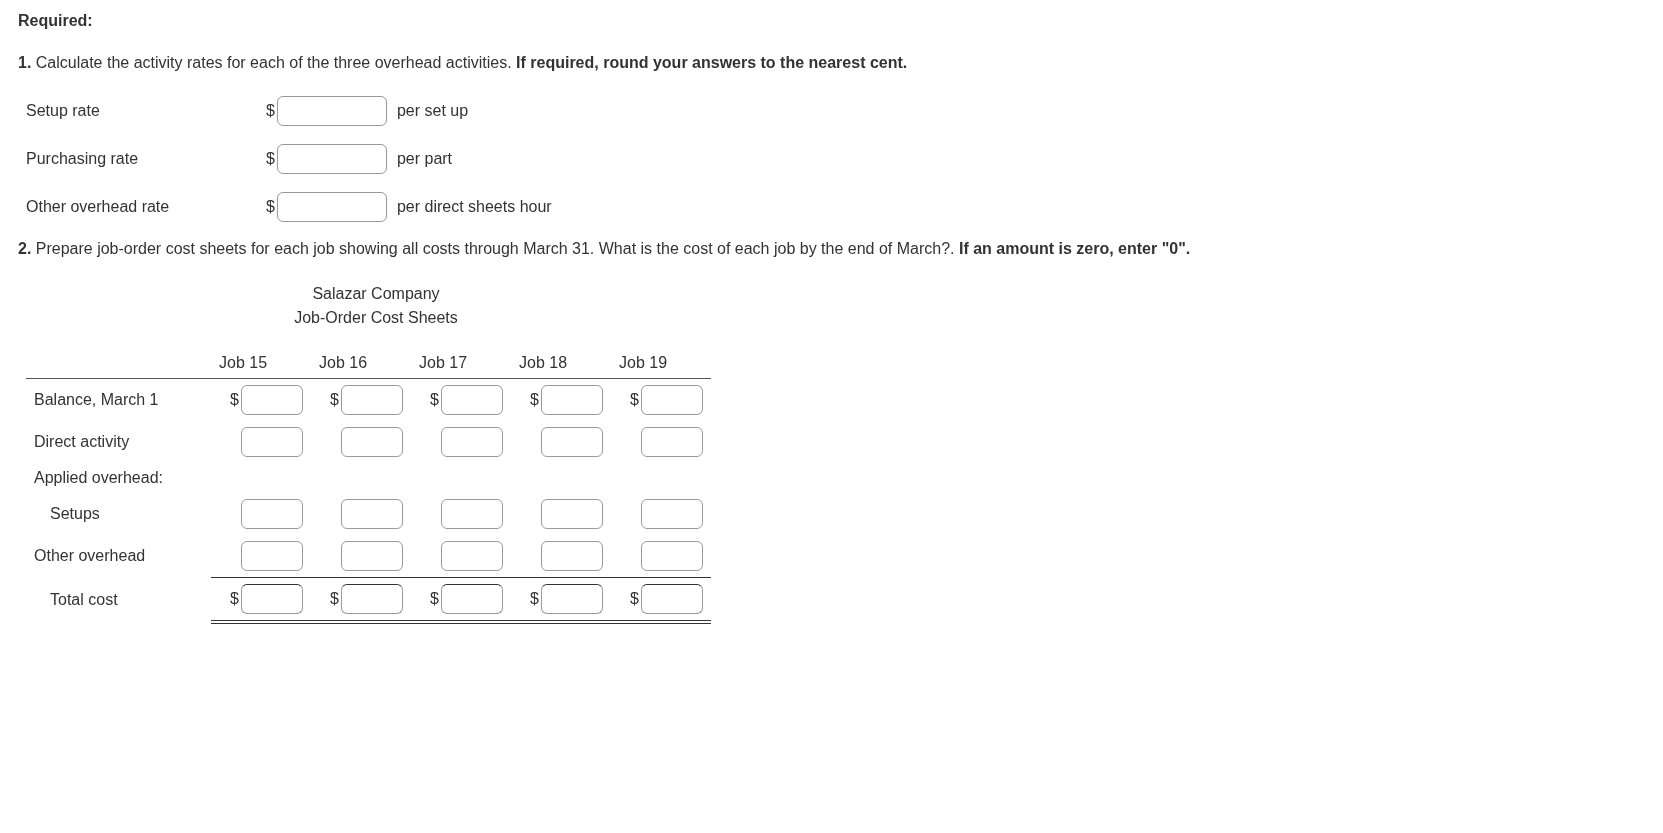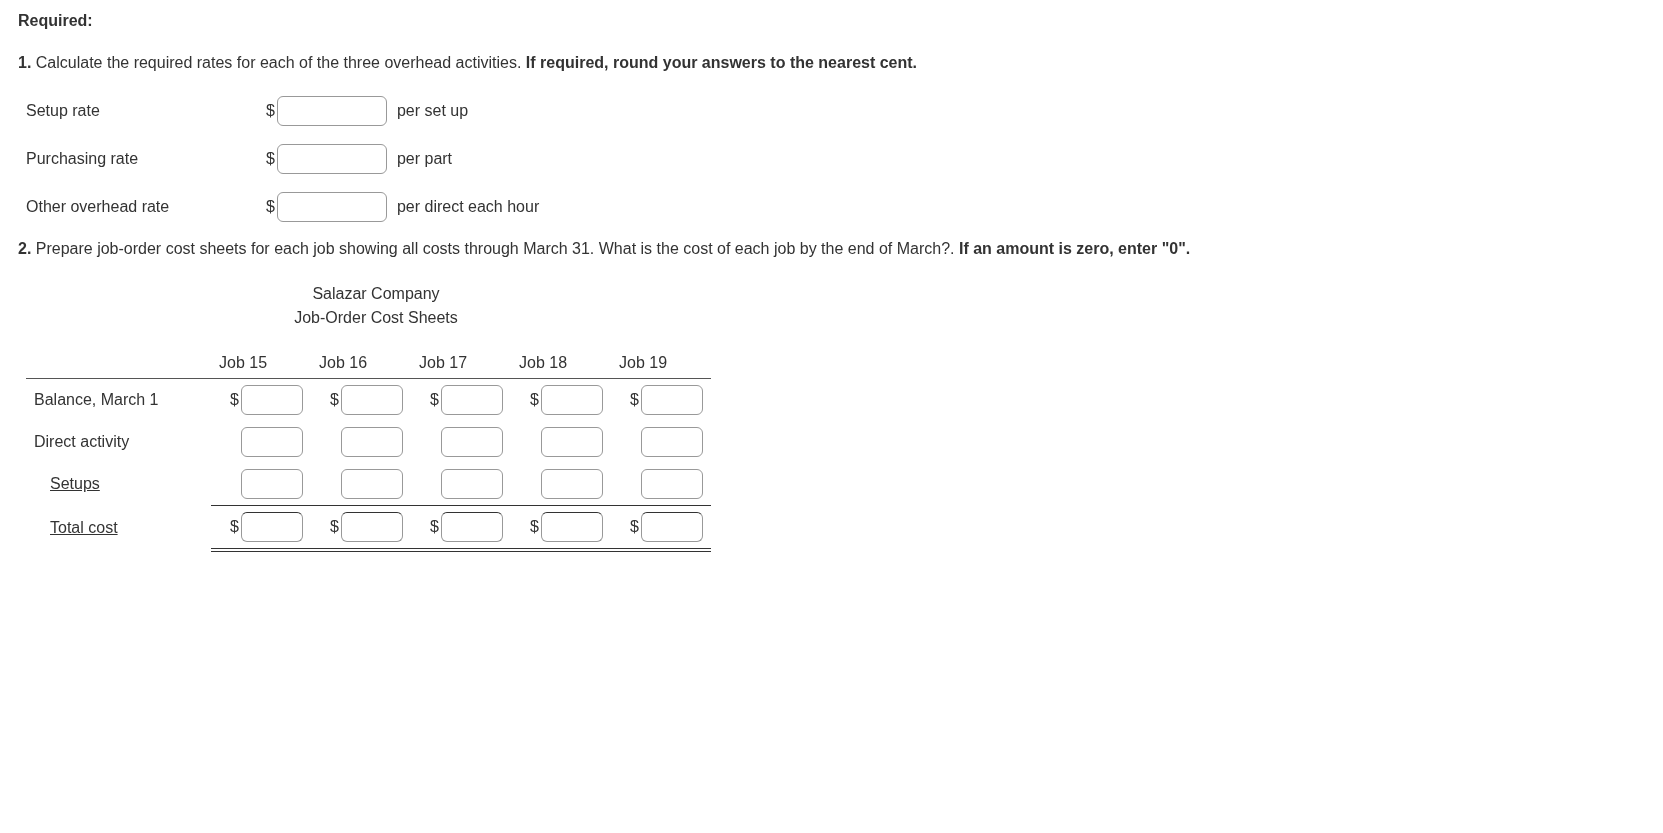--- a/index.html
+++ b/index.html
@@ -43,62 +43,62 @@
       font-weight: normal;
     }
     table.job-table thead th {
     }
     .header-rule th {
       border-bottom: 1px solid #555;
       padding-top: 0;
       padding-bottom: 2px;
     }
     .col-label { width: 185px; }
-    .indent1 { padding-left: 24px !important; text-decoration: underline; }
+    .indent1 { padding-left: 24px !important; }
     .num-cell { width: 100px; }
     .cell-wrap { white-space: nowrap; display: flex; align-items: center; justify-content: flex-end;}
     .cell-input { width: 62px; }
     .total-row td.num-cell .cell-input {
        border-top: 1px solid #333;
     }
     .total-row td.num-cell {
        position: relative;
     }
     .tl { border-top: 1px solid #333; }
     .dbl {
        border-bottom: 4px double #333;
     }
   </style>
 </head>
 <body>
 
 <div class="heading">Required:</div>
 
 <div class="q1-instruction">
-  <span class="bold">1.</span><span> Calculate the required rates for each of the three overhead activities. </span><span class="bold">If required, round your answers to the nearest cent.</span>
+  <span class="bold">1.</span><span> Calculate the activity rates for each of the three overhead activities. </span><span class="bold">If required, round your answers to the nearest cent.</span>
 </div>
 
 <div class="rates-block">
   <div class="rate-row">
     <span class="rate-label">Setup rate</span>
     <span class="dollar">$</span>
     <input class="rate-input" type="text" value="" style="">
     <span class="per-label">per set up</span>
   </div>
   <div class="rate-row">
     <span class="rate-label">Purchasing rate</span>
     <span class="dollar">$</span>
     <input class="rate-input" type="text" value="" style="">
     <span class="per-label">per part</span>
   </div>
   <div class="rate-row">
     <span class="rate-label">Other overhead rate</span>
     <span class="dollar">$</span>
     <input class="rate-input" type="text" value="" style="">
-    <span class="per-label">per direct each hour</span>
+    <span class="per-label">per direct sheets hour</span>
   </div>
 </div>
 
 <div class="q2-instruction">
   <span class="bold">2.</span><span> Prepare job-order cost sheets for each job showing all costs through March 31. What is the cost of each job by the end of March?. </span><span class="bold">If an amount is zero, enter "0".</span>
 </div>
 
 <div class="table-title">
   <span>Salazar Company</span><br>
   <span>Job-Order Cost Sheets</span>
@@ -171,21 +171,57 @@
             <input class="cell-input" type="text" value="" style="">
           </div>
         </td>
       <td class="num-cell">
           <div class="cell-wrap">
             <input class="cell-input" type="text" value="" style="">
           </div>
         </td>
     </tr>
     <tr>
+      <td class="col-label">Applied overhead:</td>
+      <td></td>
+        <td></td>
+        <td></td>
+        <td></td>
+        <td></td>
+    </tr>
+    <tr>
       <td class="col-label indent1">Setups</td>
+      <td class="num-cell">
+          <div class="cell-wrap">
+            <input class="cell-input" type="text" value="" style="">
+          </div>
+        </td>
+      <td class="num-cell">
+          <div class="cell-wrap">
+            <input class="cell-input" type="text" value="" style="">
+          </div>
+        </td>
+      <td class="num-cell">
+          <div class="cell-wrap">
+            <input class="cell-input" type="text" value="" style="">
+          </div>
+        </td>
+      <td class="num-cell">
+          <div class="cell-wrap">
+            <input class="cell-input" type="text" value="" style="">
+          </div>
+        </td>
+      <td class="num-cell">
+          <div class="cell-wrap">
+            <input class="cell-input" type="text" value="" style="">
+          </div>
+        </td>
+    </tr>
+    <tr>
+      <td class="col-label">Other overhead</td>
       <td class="num-cell">
           <div class="cell-wrap">
             <input class="cell-input" type="text" value="" style="">
           </div>
         </td>
       <td class="num-cell">
           <div class="cell-wrap">
             <input class="cell-input" type="text" value="" style="">
           </div>
         </td>

